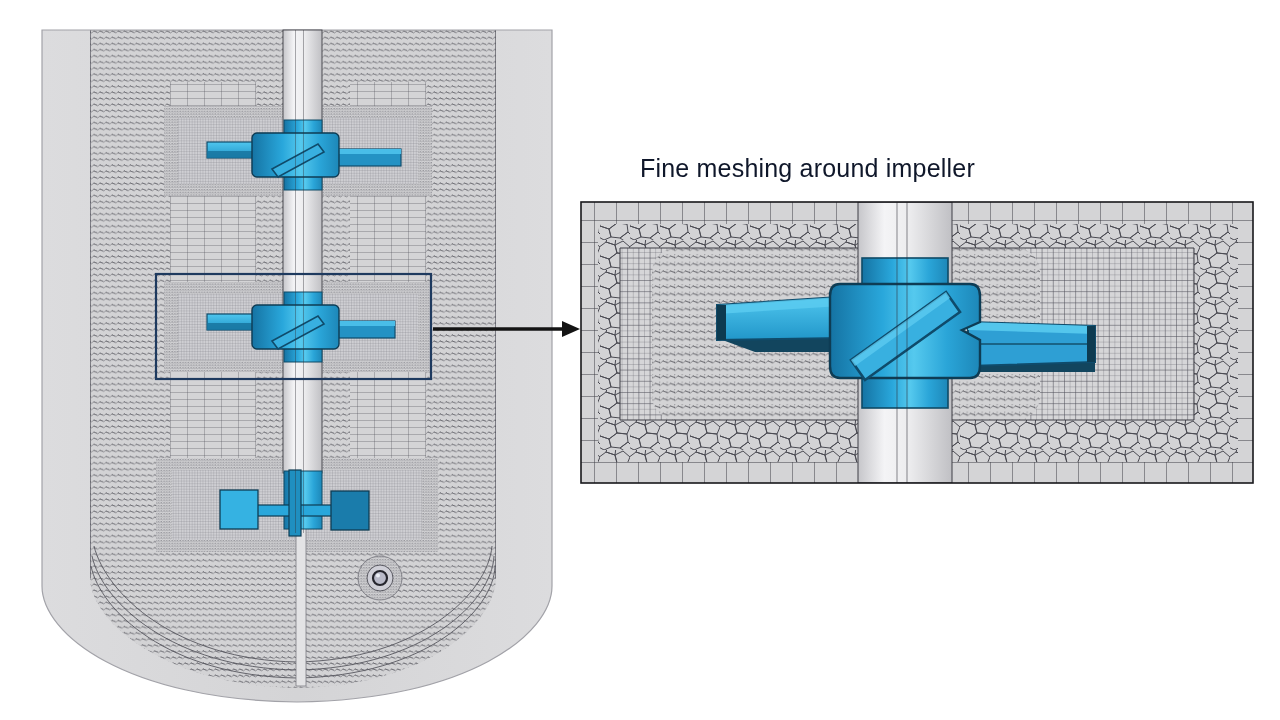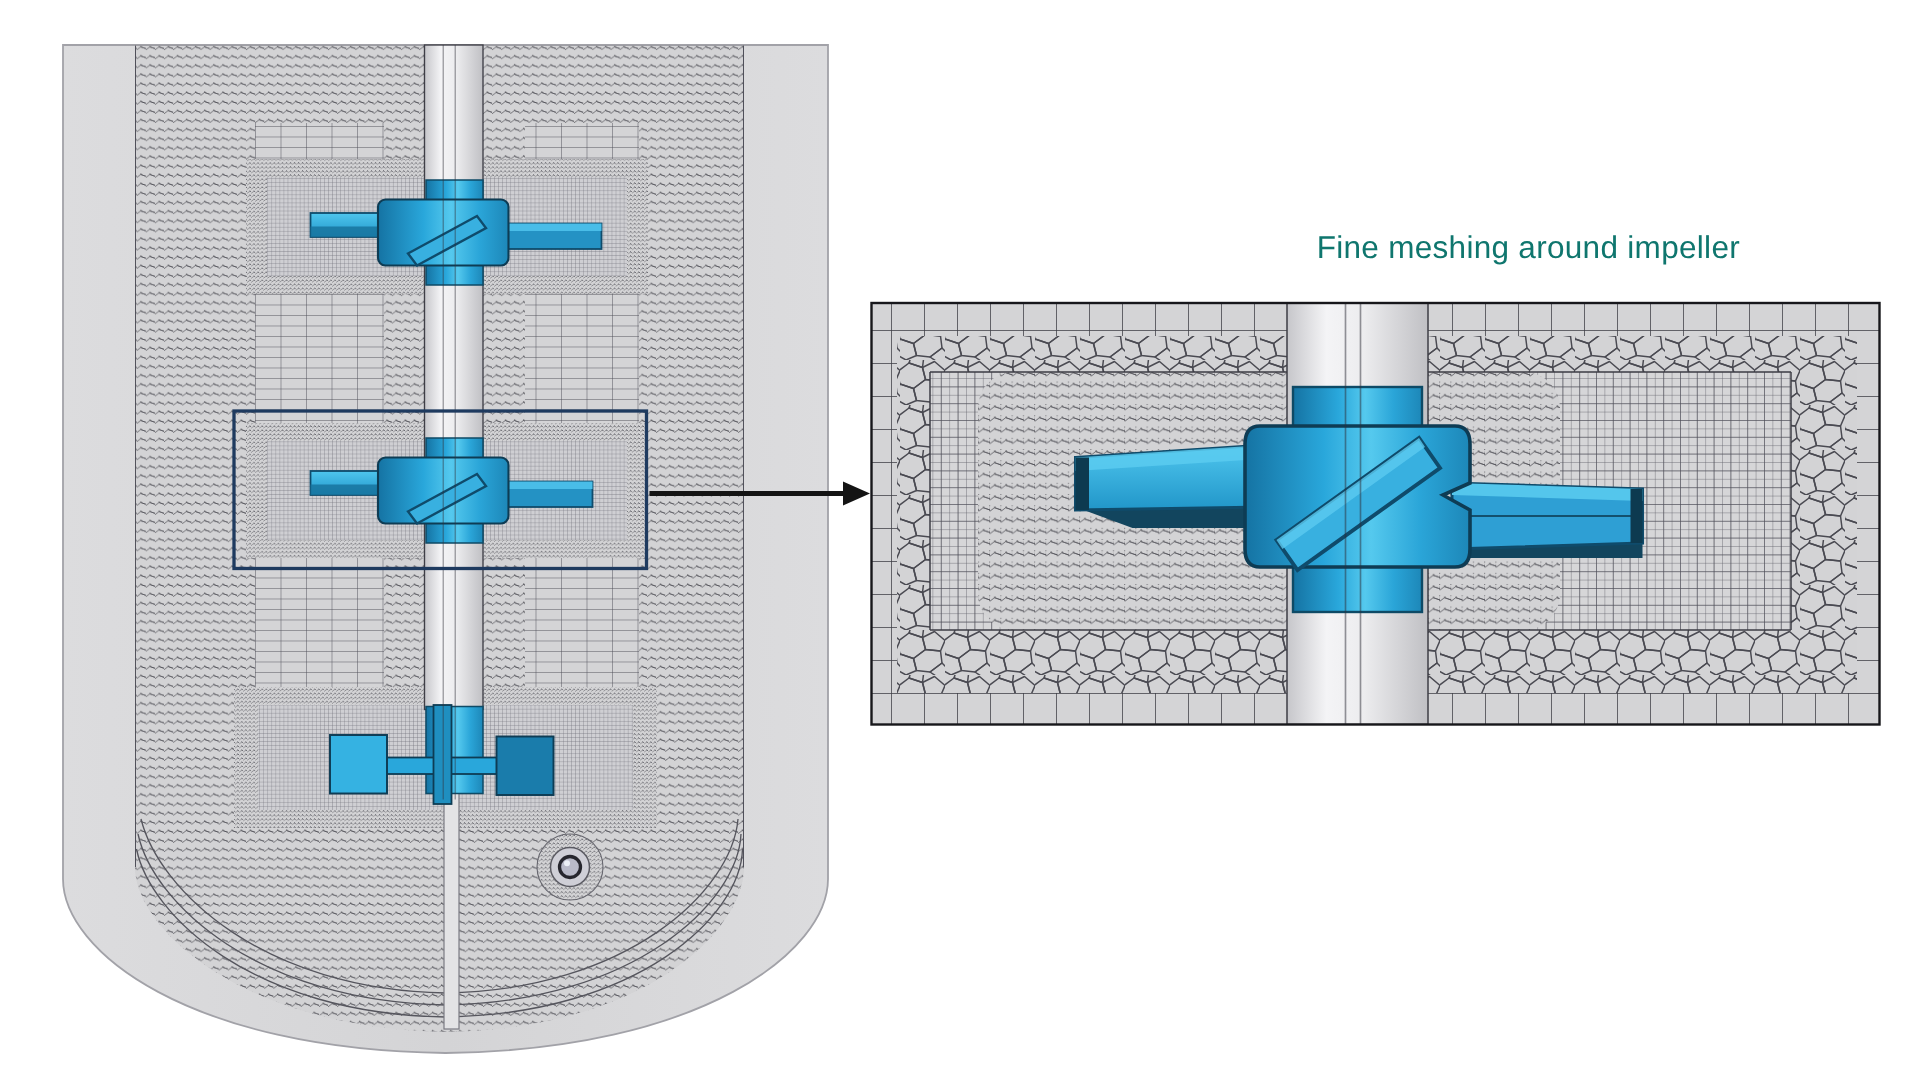--- a/index.html
+++ b/index.html
@@ -4,21 +4,21 @@
 <style>
   html,body{margin:0;padding:0;}
   body{
     width:1280px;height:720px;position:relative;overflow:hidden;
     background:#ffffff;
     font-family:"Liberation Sans","DejaVu Sans",sans-serif;
   }
   #stage{position:absolute;left:0;top:0;width:1280px;height:720px;}
   .inset-title{
     position:absolute;left:640px;top:154px;width:520px;
-    text-align:right;font-size:21px;font-weight:400;color:#0f766e;
+    text-align:left;font-size:25px;font-weight:400;color:#0f172a;
     letter-spacing:0.2px;
   }
 </style>
 </head>
 <body>
 
 <div class="inset-title">Fine meshing around impeller</div>
 
 <svg id="stage" viewBox="0 0 1280 720" xmlns="http://www.w3.org/2000/svg">
   <defs>

